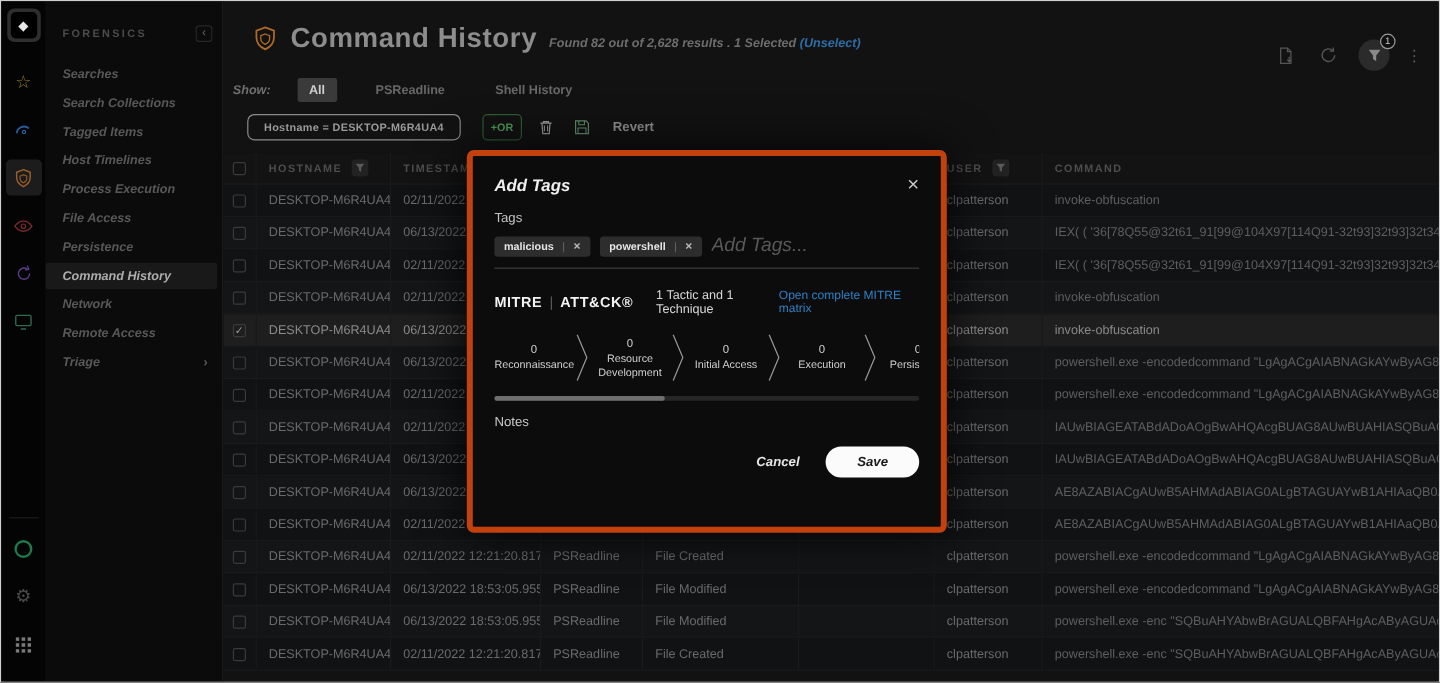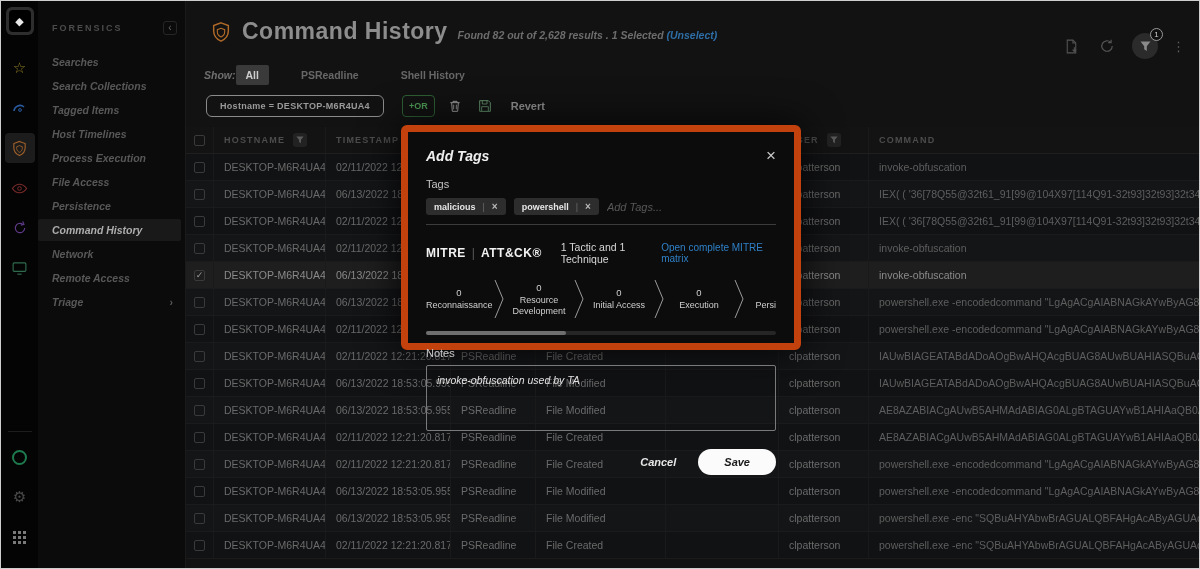--- a/index.html
+++ b/index.html
@@ -32,21 +32,21 @@
   .page-header .shield { position:relative; top:4px; }
   .page-title { color:#8d8d8d; font-size:23px; font-weight:bold; letter-spacing:0.5px; }
   .results { color:#6d6d6d; font-size:10.5px; font-style:italic; font-weight:bold; }
   .unselect { color:#2e6ea6; }
 
   .header-actions { position:absolute; top:32px; right:14px; display:flex; align-items:center; gap:14px; z-index:1; }
   .funnel-wrap { position:relative; width:26px; height:26px; background:#2b2b2b; border-radius:50%; display:flex; align-items:center; justify-content:center; }
   .badge { position:absolute; top:-5px; right:-5px; width:13px; height:13px; border:1px solid #9a9a9a; background:#101010; color:#c9c9c9; border-radius:50%; font-size:8px; line-height:11px; text-align:center; }
   .kebab { color:#5f5f5f; font-size:13px; letter-spacing:0; }
 
-  .tabs-row { position:absolute; top:64px; left:18px; display:flex; align-items:center; }
+  .tabs-row { position:absolute; top:64px; left:8px; display:flex; align-items:center; gap:22px; }
   .show-label { color:#6f6f6f; font-size:10.5px; font-style:italic; font-weight:bold; }
   .tab { color:#676767; font-size:10.5px; font-weight:bold; padding:4px 10px; cursor:pointer; }
   .tab.active { background:#3a3a3a; color:#cdcdcd; border-radius:2px; }
 
   .filter-row { position:absolute; top:94px; left:20px; display:flex; align-items:center; gap:10px; }
   .filter-chip { border:1px solid #8b8b8b; border-radius:6px; color:#9a9a9a; font-size:9px; font-weight:bold; padding:5px 13px; letter-spacing:0.3px; }
   .or-btn { border:1px solid #2d5f33; border-radius:4px; color:#4d9a55; font-size:9px; font-weight:bold; padding:5px 6px; margin-left:8px; }
   .icon-btn { display:flex; align-items:center; justify-content:center; padding:2px; }
   .revert { color:#8f8f8f; font-size:11px; font-weight:bold; margin-left:6px; }
 
@@ -59,30 +59,30 @@
   .tr { height:27px; border-bottom:1px solid #1b1b1b; background:#111214; cursor:pointer; }
   .tr:nth-child(even) { background:#141517; }
   .tr.selected { background:#1e1e1e; }
   .td { color:#6a6a6a; font-size:10.5px; padding:0 10px; white-space:nowrap; overflow:hidden; border-right:1px solid #1a1a1a; height:100%; display:flex; align-items:center; }
   .td.c-cmd { color:#5e5e5e; border-right:none; }
   .tr.selected .td { color:#8a8a8a; }
   .cb { width:11px; height:11px; border:1px solid #3a3a3a; border-radius:2px; display:flex; align-items:center; justify-content:center; color:#9b9b9b; font-size:9px; line-height:9px; }
   .td-cb { justify-content:center; padding:0; }
 
   
-  .modal { position:absolute; left:400px; top:124px; width:400px; height:225px; background:#0c0c0c; border:7px solid #c2410c; border-radius:6px; box-shadow:0 0 40px rgba(0,0,0,0.85); z-index:10; padding:16px 18px; color:#ddd; }
+  .modal { position:absolute; left:388px; top:124px; width:400px; height:319px; background:#0c0c0c; border:5px solid #c2410c; border-radius:6px; box-shadow:0 0 40px rgba(0,0,0,0.85); z-index:10; padding:16px 18px; color:#ddd; }
   .modal-head { display:flex; justify-content:space-between; align-items:center; }
   .modal-title { font-size:14px; font-weight:bold; font-style:italic; color:#efefef; }
   .modal-close { color:#c9c9c9; font-size:17px; line-height:14px; cursor:pointer; }
   .tags-label { margin-top:14px; font-size:11px; color:#c3c3c3; }
   .tags-row { display:flex; align-items:center; gap:8px; margin-top:8px; padding-bottom:9px; border-bottom:1px solid #3c3c3c; }
   .tag-chip { background:#2d2d2d; border-radius:3px; padding:3px 8px; font-size:9px; font-weight:bold; color:#e6e6e6; display:flex; align-items:center; gap:7px; }
   .tag-sep { color:#6a6a6a; font-weight:normal; }
   .tag-x { color:#b9b9b9; cursor:pointer; font-size:10px; }
-  .tags-input { background:transparent; border:none; outline:none; color:#bbb; font-size:11px; font-style:italic; flex:1; min-width:60px; font-family:"Liberation Sans", sans-serif; }
+  .tags-input { background:transparent; border:none; outline:none; color:#bbb; font-size:16px; font-style:italic; flex:1; min-width:60px; font-family:"Liberation Sans", sans-serif; }
   .tags-input::placeholder { color:#585858; }
   .mitre-row { display:flex; align-items:center; margin-top:16px; }
   .mitre-brand { font-size:12px; font-weight:bold; color:#f2f2f2; letter-spacing:0.5px; }
   .mitre-sep { color:#5a5a5a; margin:0 6px; font-size:12px; }
   .mitre-summary { font-size:10.5px; color:#d8d8d8; margin-left:19px; }
   .mitre-link { margin-left:auto; font-size:10px; color:#2f80c7; cursor:pointer; }
   .tactics { display:flex; align-items:center; margin-top:10px; overflow:hidden; height:48px; }
   .tactic { flex:none; width:66px; text-align:center; color:#cfcfcf; }
   .tactic .t-count { font-size:9.5px; }
   .tactic .t-name { font-size:9px; line-height:11px; margin-top:2px; }
@@ -549,19 +549,18 @@
         </svg>
         <div class="tactic">
     <div class="t-count">0</div>
     <div class="t-name">Persistence</div>
   </div>
       </div>
     <div class="scroll-track">
         <div class="scroll-thumb"></div>
       </div>
     <div class="notes-label">Notes</div>
-    <textarea class="notes-area" style="">invoke-obfuscation used by TA</textarea>
     <div class="modal-actions">
       <button class="cancel-btn">Cancel</button>
       <button class="save-btn">Save</button>
     </div>
   </div>
 </div>
 
 </body></html>

